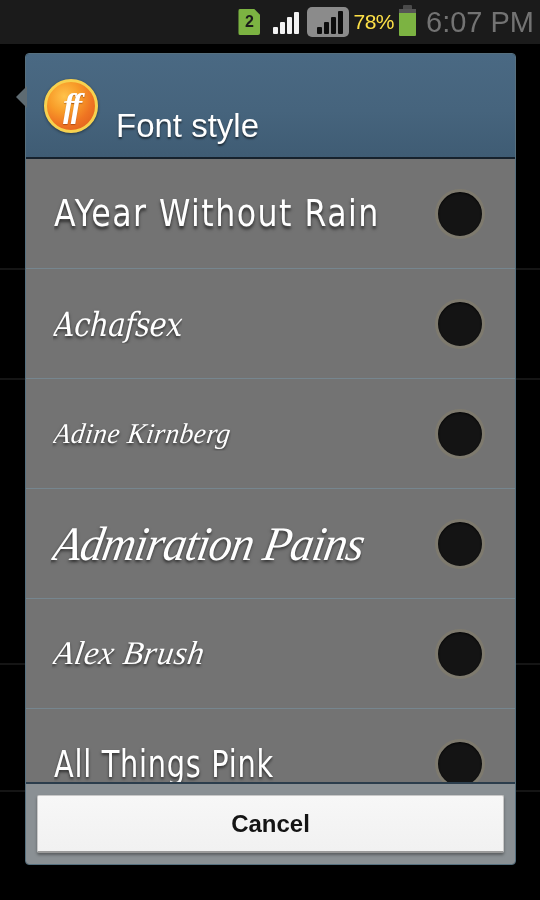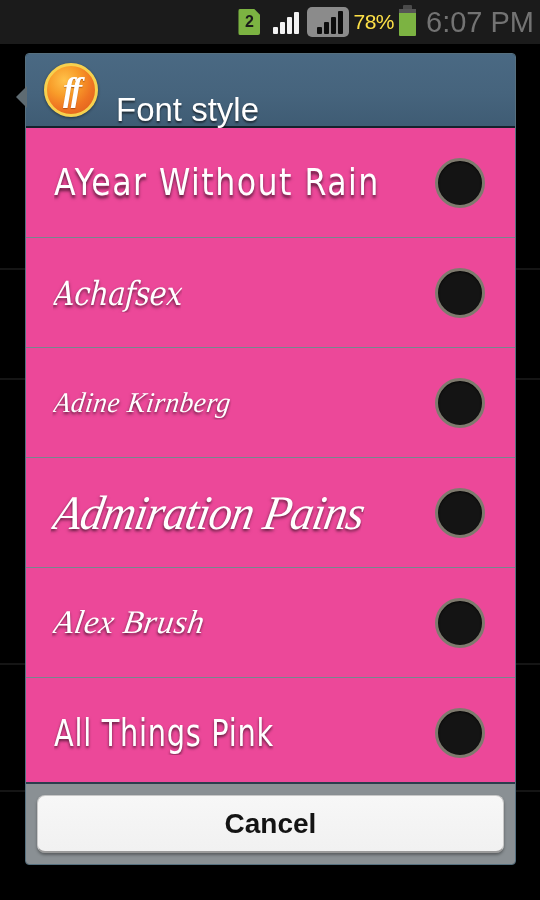--- a/index.html
+++ b/index.html
@@ -141,21 +141,21 @@
     position: absolute;
     left: 16px;
     top: 86px;
     width: 0; height: 0;
     border-top: 11px solid transparent;
     border-bottom: 11px solid transparent;
     border-right: 11px solid #5e6b72;
     z-index: 5;
   }
   .dialog-header {
-    height: 74px;
+    height: 105px;
     background: linear-gradient(to bottom, #4a6983 0%, #46647d 55%, #3f5c74 100%);
     display: flex;
     align-items: center;
     padding-left: 18px;
     box-sizing: border-box;
     border-bottom: 2px solid #16212c;
   }
   .app-icon {
     width: 54px;
     height: 54px;
@@ -194,21 +194,21 @@
     overflow: hidden;
   }
   .font-row {
     height: 110px;
     display: flex;
     align-items: center;
     justify-content: space-between;
     padding: 0 30px 0 28px;
     box-sizing: border-box;
     border-bottom: 1px solid #76868f;
-    background: #ec4899;
+    background: #737373;
   }
   .font-sample {
     color: #ffffff;
     text-shadow: 0 2px 3px rgba(0,0,0,0.6);
     white-space: nowrap;
     overflow: hidden;
   }
   
   .s-hand {
     font-family: "DejaVu Sans", sans-serif;
@@ -280,23 +280,23 @@
     justify-content: space-between;
     padding: 0 11px;
     box-sizing: border-box;
   }
   .btn {
     flex: 1;
     height: 58px;
     background: linear-gradient(to bottom, #f7f7f7 0%, #f1f1f1 100%);
     border: 1px solid #c8c8c8;
     border-bottom: 2px solid #9a9a9a;
-    border-radius: 8px;
+    border-radius: 2px;
     color: #141414;
-    font-size: 28px;
+    font-size: 24px;
     font-weight: bold;
     display: flex;
     align-items: center;
     justify-content: center;
     box-sizing: border-box;
     box-shadow: 0 2px 3px rgba(0,0,0,0.35);
   }
   .btn + .btn { margin-left: 13px; }
 </style>
 </head>

